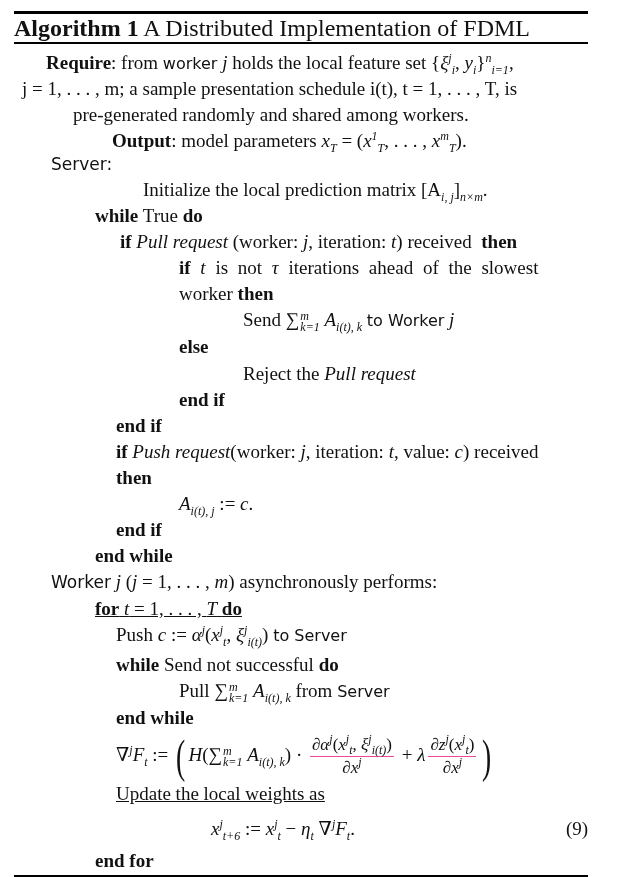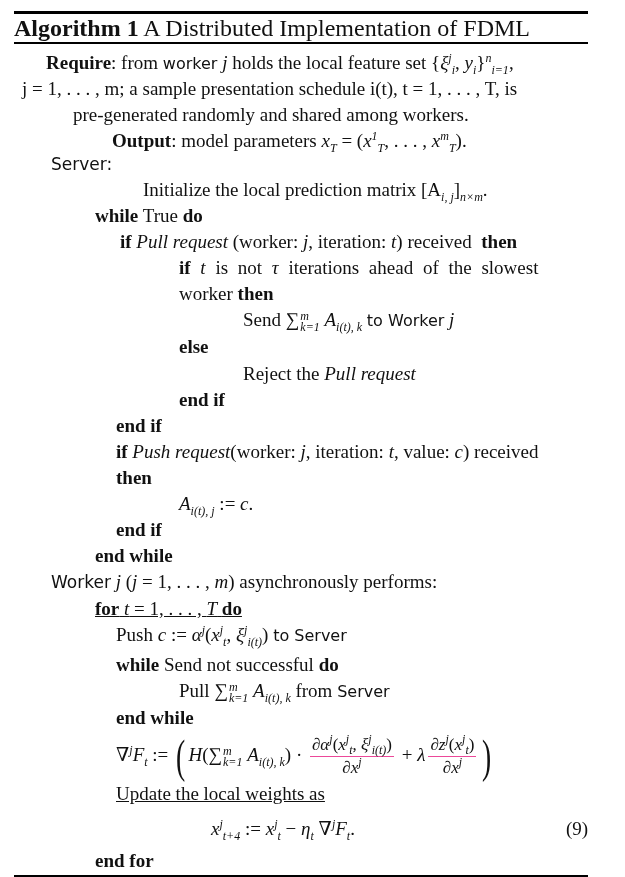--- a/index.html
+++ b/index.html
@@ -89,18 +89,18 @@
 <div class="line b" style="left:116px;top:707px;">end while</div>
 
 <div class="line" style="left:116px;top:728px;line-height:54px;">
   <span class="i">∇<sup>j</sup>F<sub>t</sub></span> := <span class="bigparen">(</span><span class="i">H</span>(∑<span class="sumsc"><span class="i">m</span><br><span class="i">k</span>=1</span> <span class="i">A<sub>i(t), k</sub></span>) ·
   <span class="frac"><span class="num"><span class="i">∂α<sup>j</sup></span>(<span class="i">x<sup>j</sup><sub>t</sub></span>, <span class="i">ξ<sup>j</sup><sub>i(t)</sub></span>)</span><span class="den i">∂x<sup>j</sup></span></span>
   + <span class="i">λ</span><span class="frac"><span class="num"><span class="i">∂z<sup>j</sup></span>(<span class="i">x<sup>j</sup><sub>t</sub></span>)</span><span class="den i">∂x<sup>j</sup></span></span><span class="bigparen">)</span>
 </div>
 
 <div class="line" style="left:116px;top:783px;text-decoration:underline;">Update the local weights as</div>
 <div class="line" style="left:211px;top:818px;">
-  <span class="i">x<sup>j</sup><sub>t+4</sub></span> := <span class="i">x<sup>j</sup><sub>t</sub></span> − <span class="i">η<sub>t</sub></span> ∇<sup class="i">j</sup><span class="i">F<sub>t</sub></span>.
+  <span class="i">x<sup>j</sup><sub>t+6</sub></span> := <span class="i">x<sup>j</sup><sub>t</sub></span> − <span class="i">η<sub>t</sub></span> ∇<sup class="i">j</sup><span class="i">F<sub>t</sub></span>.
 </div>
 <div class="line" style="left:566px;top:818px;">(9)</div>
 <div class="line b" style="left:95px;top:850px;">end for</div>
 
 <div class="rule" style="top:875px;height:2px;"></div>
 
 </body></html>

